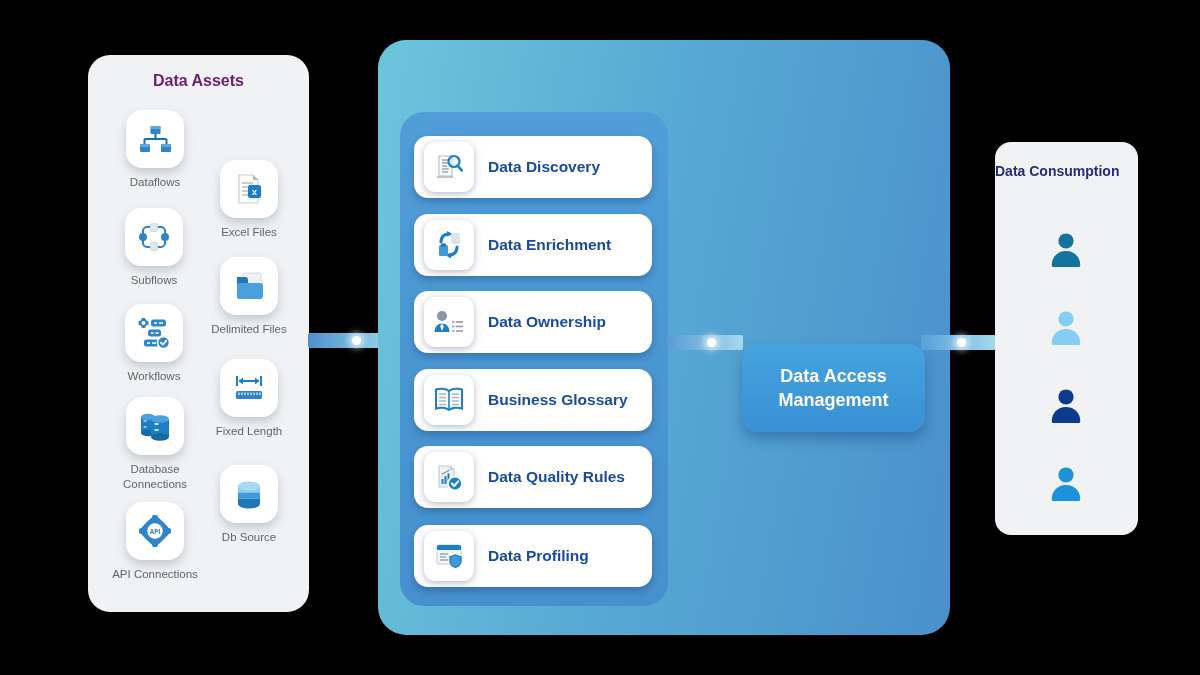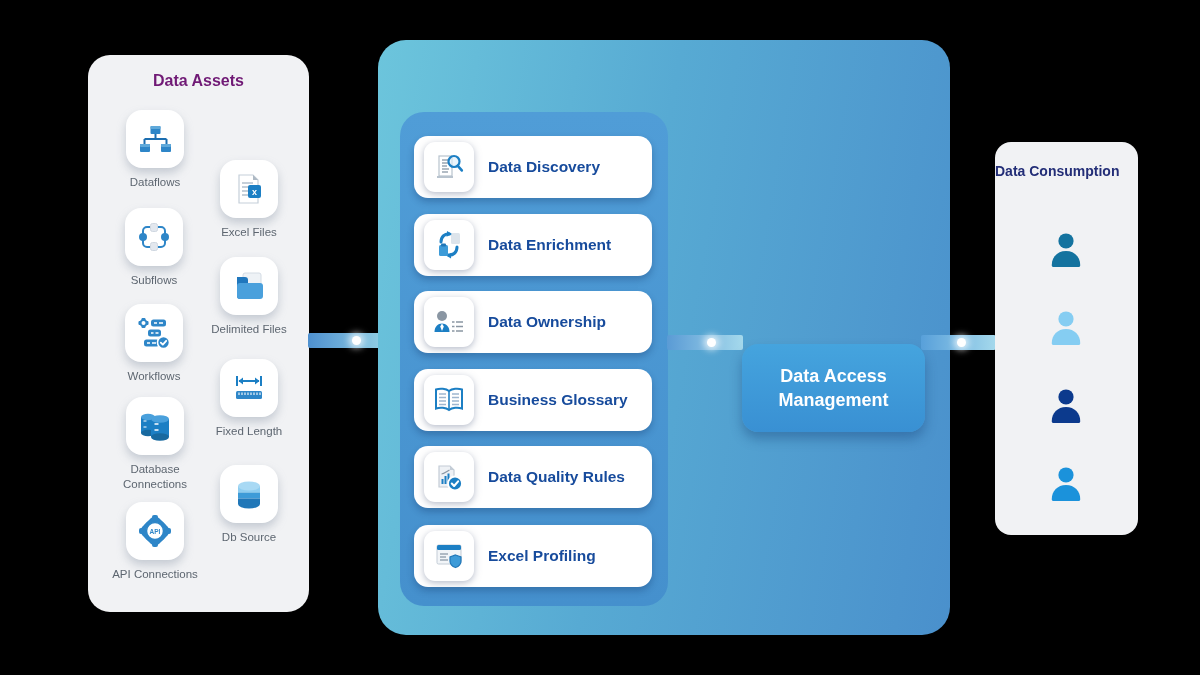--- a/index.html
+++ b/index.html
@@ -285,21 +285,21 @@
     <div class="card-tile">
       <svg width="30" height="28" viewBox="0 0 30 28">
         <rect x="3" y="3" width="24" height="19" rx="1.5" fill="#f2f5f8" stroke="#c3ccd6"></rect>
         <rect x="3" y="3" width="24" height="5" rx="1.5" fill="#1c7fc4"></rect>
         <g stroke="#9aa6b2" stroke-width="1.3">
           <path d="M6 12 h8 M6 15 h6 M6 18 h8"></path>
         </g>
         <path d="M21.5 13 l5.5 2 v4 c0 3.5 -2.5 5.5 -5.5 6.5 c-3 -1 -5.5 -3 -5.5 -6.5 v-4 z" fill="#3d9bd8" stroke="#2077b8" stroke-width="1.2"></path>
       </svg>
     </div>
-    <div class="card-label">Excel Profiling</div>
+    <div class="card-label">Data Profiling</div>
   </div>
 
   <div class="conn conn2">
     <div class="dot" style="left:40px;"></div>
   </div>
 
   <div class="access-btn">
     <div class="access-label">Data Access Management</div>
   </div>
 

